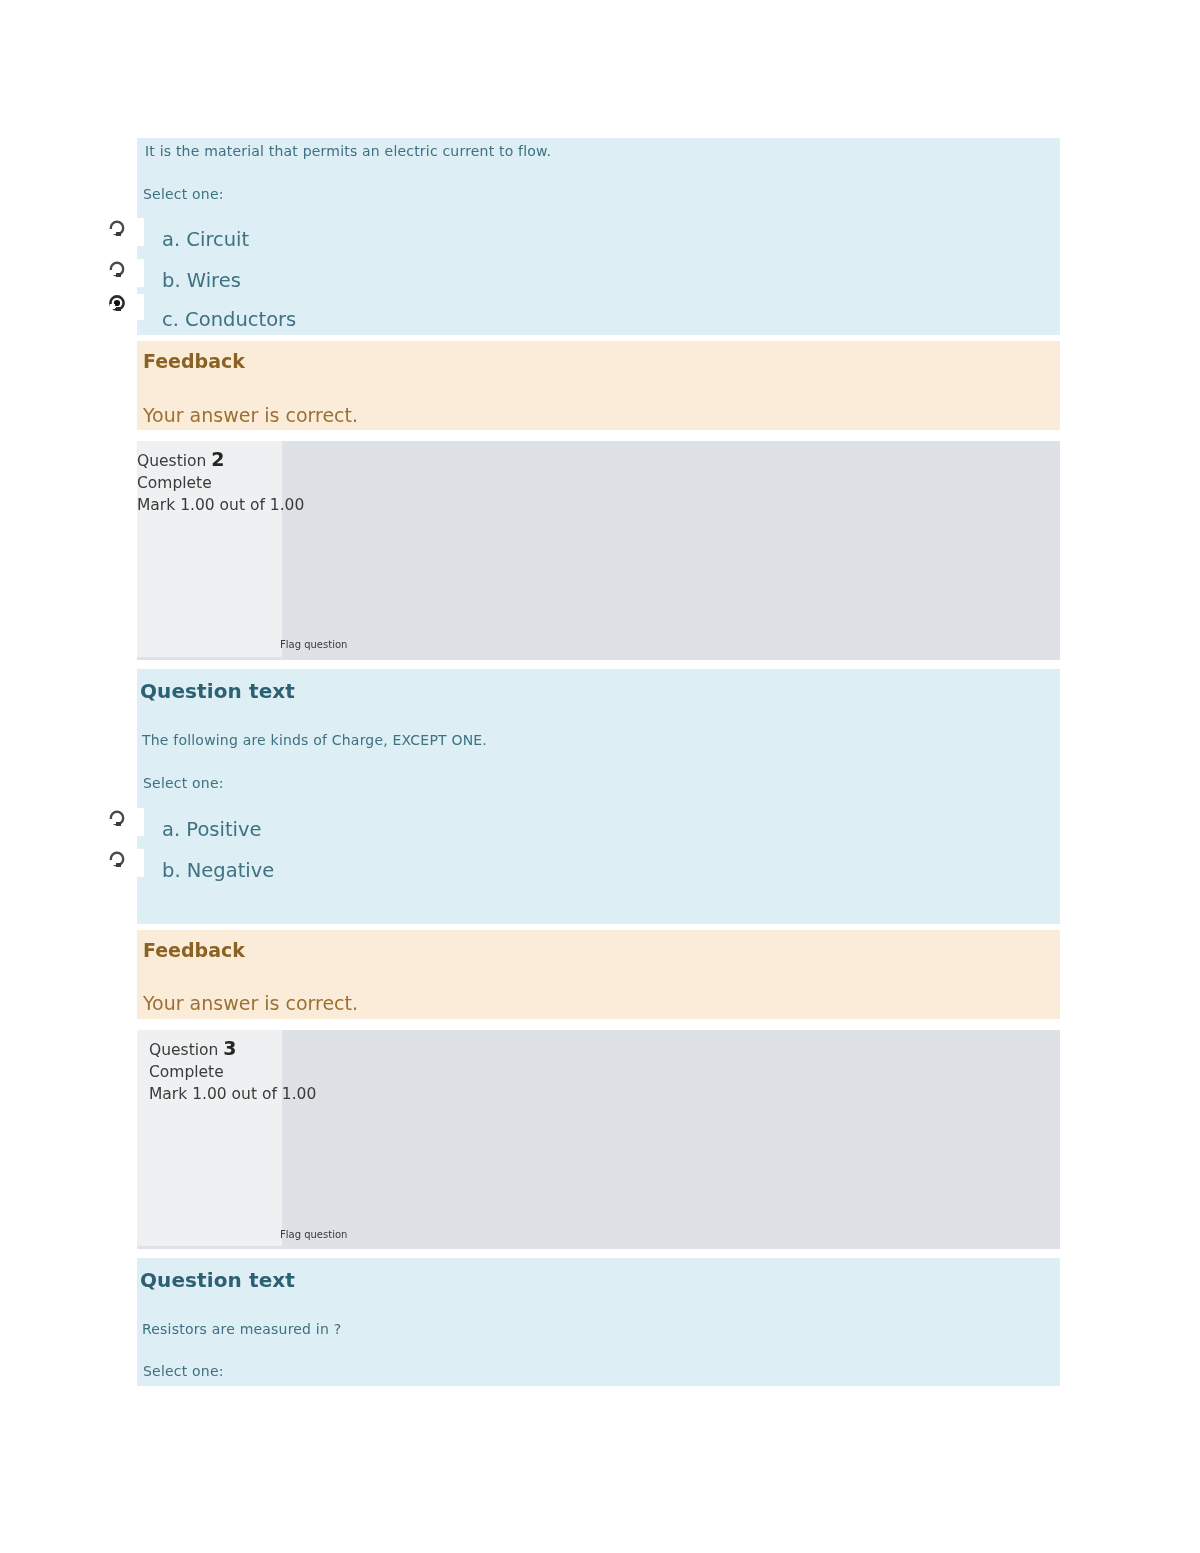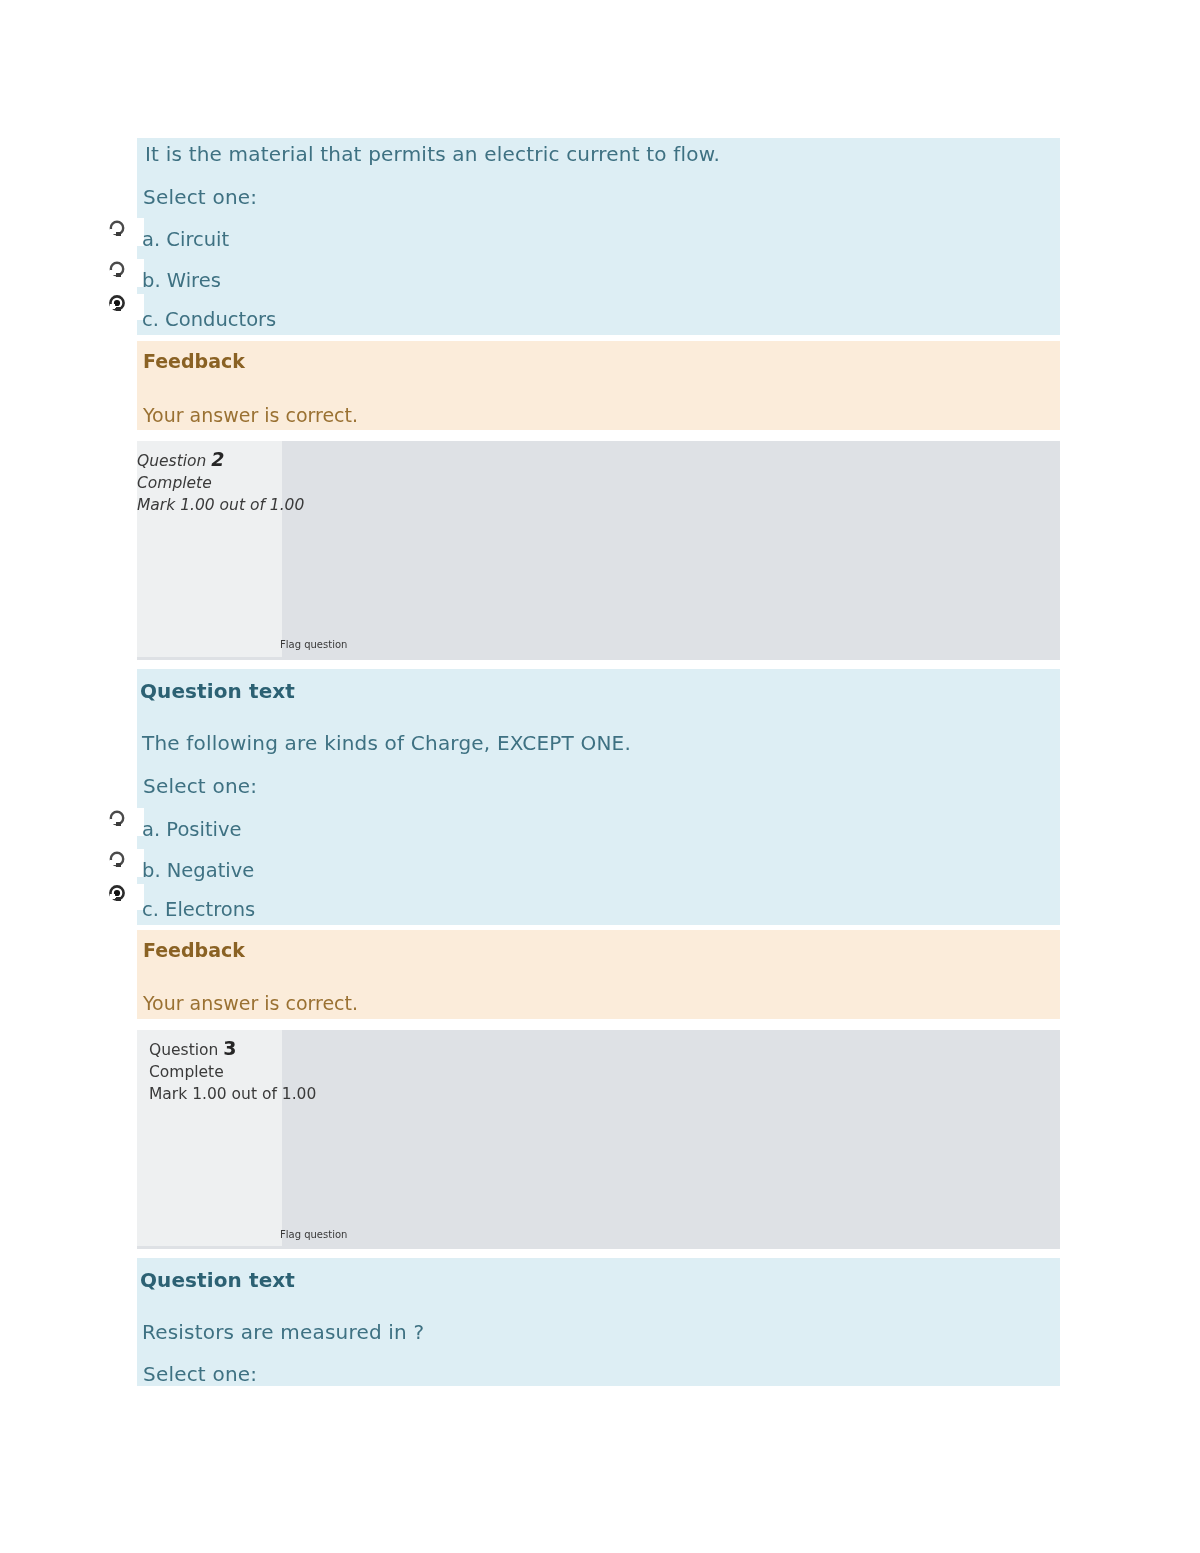--- a/index.html
+++ b/index.html
@@ -37,21 +37,21 @@
   .feedback-panel {
     background: #fbecda;
   }
   .info-panel {
     background: #dee1e5;
   }
 
   
   .q-body {
     color: #3e7182;
-    font-size: 20px;
+    font-size: 14px;
     line-height: 1.0;
     letter-spacing: 0.2px;
     white-space: nowrap;
   }
   .q-heading {
     color: #2c6173;
     font-size: 20px;
     font-weight: bold;
     letter-spacing: 0.1px;
     white-space: nowrap;
@@ -109,21 +109,21 @@
   }
   .answer-notch {
     position: absolute;
     top: 0px;
     width: 26px;
     height: 28px;
     background: #ffffff;
   }
   .answer-label {
     position: absolute;
-    left: 142px;
+    left: 162px;
     top: 10px;
     color: #3e7182;
     font-size: 19.5px;
     white-space: nowrap;
   }
 
   .radio {
     position: absolute;
     left: 108px;
     top: 2px;
@@ -197,21 +197,21 @@
     <span class="answer-label" style="top:14px;">c. Conductors</span>
   </div>
 
   <div class="panel feedback-panel" style="top:341px; height:89px;"></div>
   <div class="fb-heading" style="position:absolute; left:143px; top:350px;">Feedback</div>
   <div class="fb-body" style="position:absolute; left:143px; top:404px;">Your answer is correct.</div>
 
   <div class="panel info-panel" style="top:441px; height:219px;"></div>
   <div class="info-lightbox" style="left:137px; top:441px; width:145px; height:216px;"></div>
 
-  <div class="info-textblock" style="left:137px; top:450px;font-style:italic;">
+  <div class="info-textblock" style="left:137px; top:450px;">
     <div class="info-line">
       <span>Question</span>
       <span class="info-num">2</span>
     </div>
     <div class="info-line" style="margin-top:6px;">Complete</div>
     <div class="info-line" style="margin-top:7px;">Mark 1.00 out of 1.00</div>
   </div>
 
   <div class="flag-text" style="position:absolute; left:280px; top:639px;">Flag question</div>
 
@@ -244,34 +244,20 @@
     <span class="radio">
       <svg width="19" height="19" viewBox="0 0 19 19">
         <circle cx="9" cy="8" r="6.2" fill="none" stroke="#4a4a4a" stroke-width="2.4"></circle>
         <rect x="2" y="9" width="6" height="5" fill="#ffffff"></rect>
         <rect x="8" y="12" width="5" height="4" fill="#3a3a3a"></rect>
       </svg>
     </span>
     <span class="answer-label">b. Negative</span>
   </div>
 
-  <div class="answer-row" style="top:884px;">
-    <div class="answer-bg-white"></div>
-    <div class="answer-bg-blue"></div>
-    <div class="answer-notch" style="left:118px; height:26px;"></div>
-    <span class="radio" style="top:1px;">
-      <svg width="19" height="19" viewBox="0 0 19 19">
-        <circle cx="9" cy="8" r="6.6" fill="none" stroke="#2b2b2b" stroke-width="2.6"></circle>
-        <circle cx="9" cy="8" r="3.1" fill="#111111"></circle>
-        <rect x="2" y="9" width="5" height="5" fill="#ffffff"></rect>
-        <rect x="8" y="12" width="5" height="4" fill="#2b2b2b"></rect>
-      </svg>
-    </span>
-    <span class="answer-label" style="top:14px;">c. Electrons</span>
-  </div>
 
   <div class="panel feedback-panel" style="top:930px; height:89px;"></div>
   <div class="fb-heading" style="position:absolute; left:143px; top:939px;">Feedback</div>
   <div class="fb-body" style="position:absolute; left:143px; top:992px;">Your answer is correct.</div>
 
   <div class="panel info-panel" style="top:1030px; height:219px;"></div>
   <div class="info-lightbox" style="left:137px; top:1030px; width:145px; height:216px;"></div>
 
   <div class="info-textblock" style="left:137px; top:1039px;padding-left:12px;">
     <div class="info-line">

